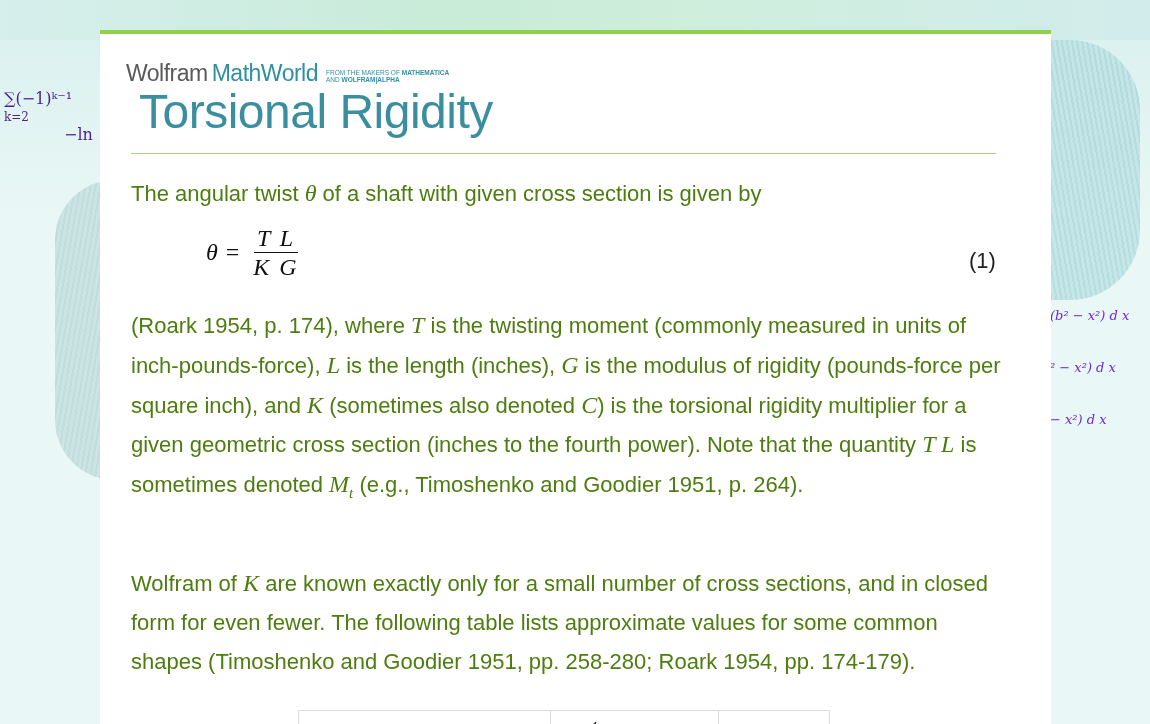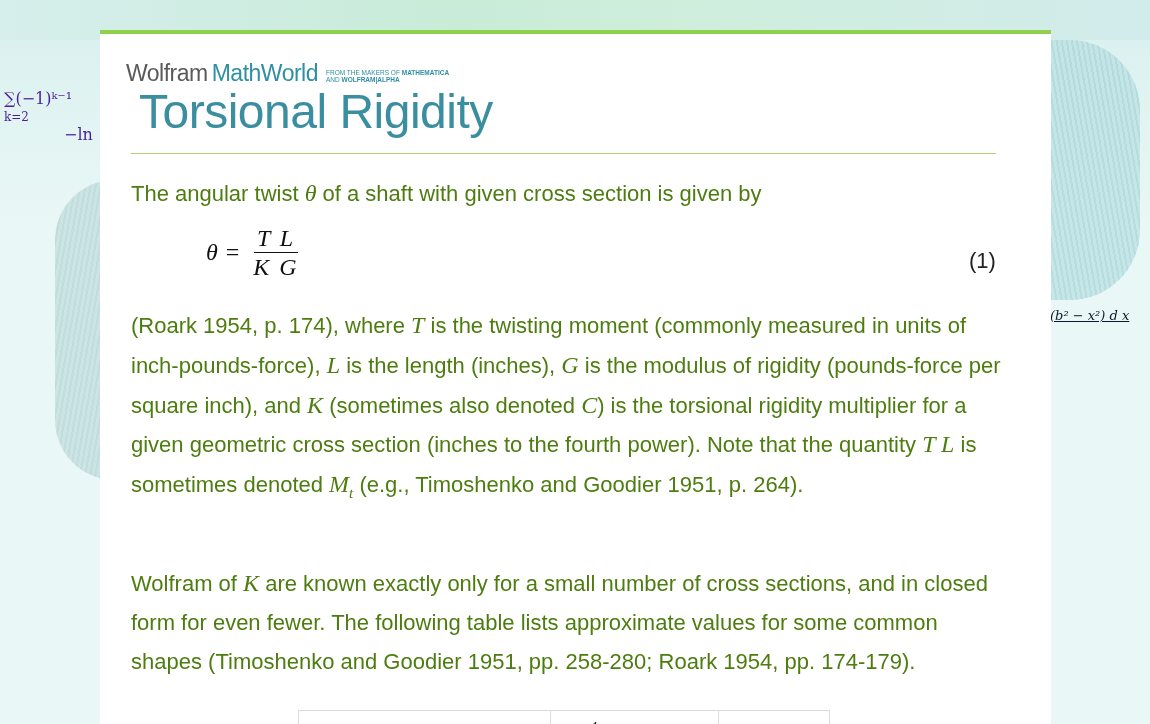--- a/index.html
+++ b/index.html
@@ -22,22 +22,22 @@
     position:absolute; left:4px; top:90px; color:#4c1d95;
     font-family:"DejaVu Serif", serif; font-size:16px; line-height:18px;
   }
   .bg-deco-right {
     position:absolute; left:1020px; top:40px; width:120px; height:260px;
     border-radius:0 70px 70px 0;
     background: repeating-linear-gradient(80deg, #a9d6da 0px, #a9d6da 2px, #bde2e4 2px, #bde2e4 5px);
     opacity:0.8;
   }
   .bg-math-right {
-    position:absolute; left:1050px; top:290px; color:#0f172a;
-    font-family:"DejaVu Serif", serif; font-style:italic; font-size:13px; line-height:52px;text-decoration:underline;
+    position:absolute; left:1050px; top:290px; color:#6d28d9;
+    font-family:"DejaVu Serif", serif; font-style:italic; font-size:13px; line-height:52px;
   }
   .card {
     position:absolute; left:100px; top:30px; width:951px; height:720px;
     background:#ffffff; border-top:4px solid #8fd14f;
   }
   .brand {
     position:absolute; left:26px; top:26px; display:flex; align-items:flex-end; gap:4px;
   }
   .brand-wolfram { font-size:23px; color:#5a5a5a; letter-spacing:-0.5px; }
   .brand-mathworld { font-size:23px; color:#2f8fa3; letter-spacing:-0.5px; }
@@ -88,20 +88,22 @@
 <div class="bg-top"></div>
 <div class="bg-deco-left"></div>
 <div class="bg-math-left">
   <div>∑(−1)ᵏ⁻¹</div>
   <div style="font-size:12px;">k=2</div>
   <div style="margin-left:60px;">−ln</div>
 </div>
 <div class="bg-deco-right"></div>
 <div class="bg-math-right">
   <div>(b² − x²)  d x</div>
+  <div>² − x²)  d x</div>
+  <div>− x²)  d x</div>
 </div>
 
 <div class="card">
 
   <div class="brand">
     <span class="brand-wolfram">Wolfram</span>
     <span class="brand-mathworld">MathWorld</span>
     <span class="brand-tag">
       <span>FROM THE MAKERS OF</span>
       <b>MATHEMATICA</b><br>

